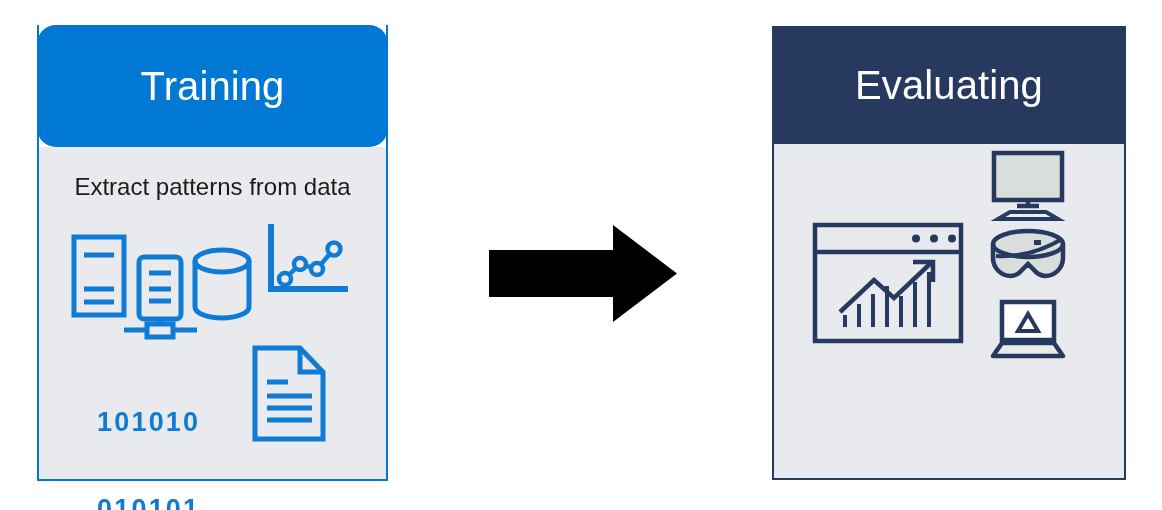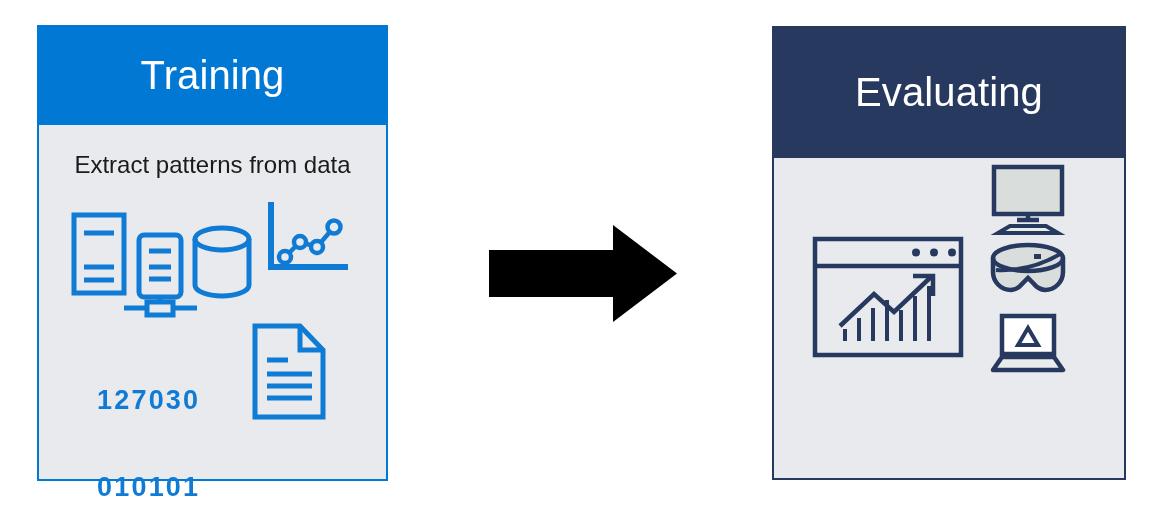--- a/index.html
+++ b/index.html
@@ -49,25 +49,26 @@
   .card-header {
     height: 118px;
     flex: none;
     display: flex;
     align-items: center;
     justify-content: center;
     margin: 0 -2px;
   }
   .card-training .card-header {
     background: #0078D4;
-    height: 100px;
+    height: 122px;
+    border-radius: 19px;
   }
   .card-evaluating .card-header {
     background: #27395F;
-    height: 132px;
+    height: 118px;
   }
 
   .card-title {
     color: #ffffff;
     font-size: 40px;
     font-weight: 400;
     letter-spacing: 0.1px;
     line-height: 1;
     text-align: center;
   }
@@ -186,21 +187,21 @@
             <g fill="#E9EAEE" stroke="#0F7BD4" stroke-width="4.5">
               <circle cx="20" cy="56" r="6"></circle>
               <circle cx="35" cy="41" r="6"></circle>
               <circle cx="52" cy="46" r="6"></circle>
               <circle cx="69" cy="26" r="6.5"></circle>
             </g>
           </svg>
         </div>
 
         <div class="binary-block">
-          <span class="binary-line">127030</span>
+          <span class="binary-line">101010</span>
           <span class="binary-line">010101</span>
           
         </div>
 
         <div class="icon-slot" style="left:211px; top:143px;">
           <svg width="80" height="100" viewBox="0 0 80 100">
             <g fill="none" stroke="#0F7BD4" stroke-width="5">
               <path d="M5 4 L50 4 L73 28 L73 95 L5 95 Z"></path>
               <path d="M50 4 L50 28 L73 28"></path>
               <line x1="17" y1="38" x2="38" y2="38"></line>

